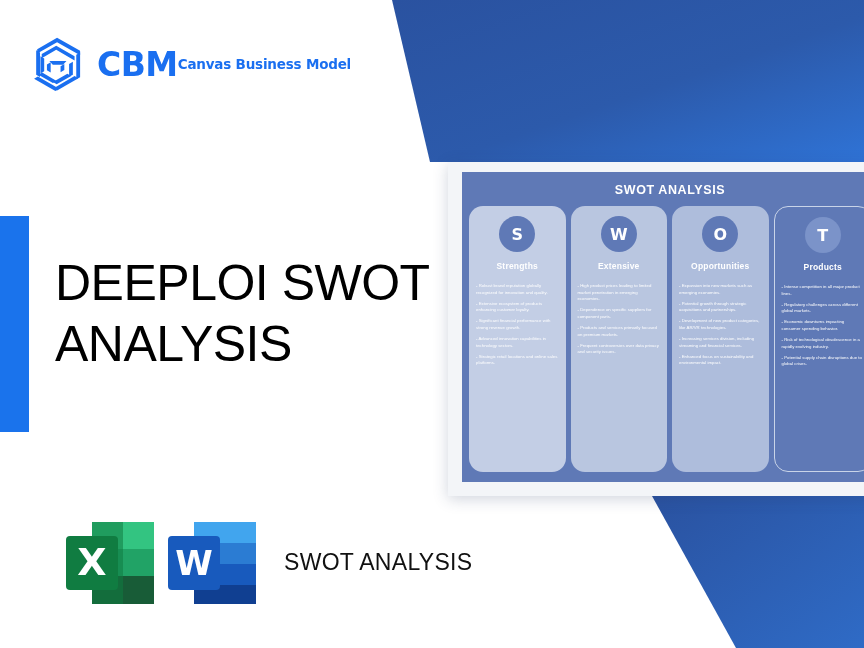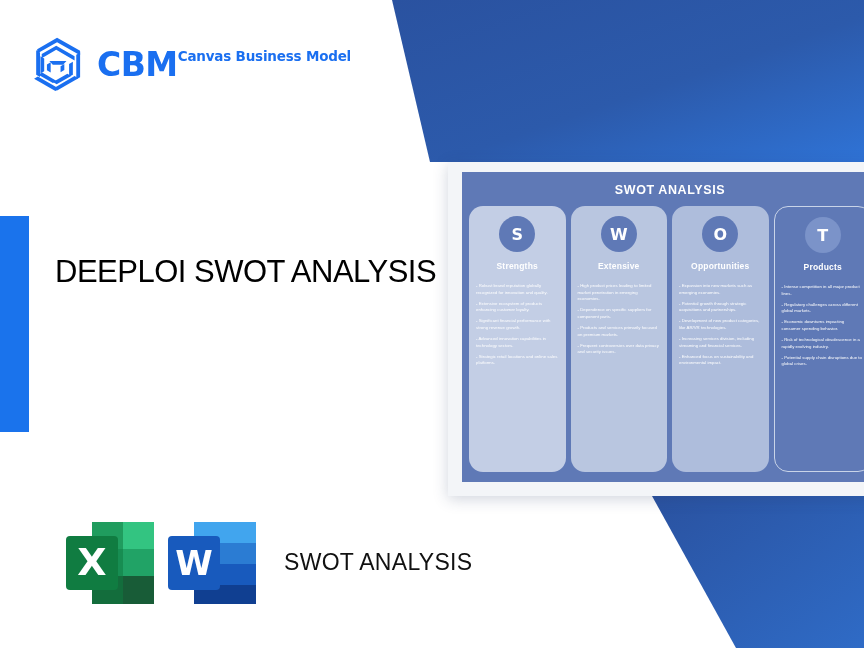--- a/index.html
+++ b/index.html
@@ -23,28 +23,28 @@
 
   
   .logo-wrap{position:absolute;left:30px;top:35px;display:flex;align-items:center;gap:12px;}
   .logo-mark{width:55px;height:58px;flex:0 0 auto;}
   .logo-text{display:flex;flex-direction:row;justify-content:center;line-height:1;}
   .logo-title{
     font-size:33px;font-weight:bold;color:#1a6ff0;letter-spacing:-0.5px;
     font-family:"DejaVu Sans", sans-serif;
   }
   .logo-sub{
-    font-size:13.5px;font-weight:bold;color:#1a6ff0;margin-top:2px;letter-spacing:-0.2px;
+    font-size:13.5px;font-weight:bold;color:#1a6ff0;margin-top:10px;letter-spacing:-0.2px;
     font-family:"DejaVu Sans", sans-serif;
   }
 
   
   .headline{
     position:absolute;left:55px;top:253px;width:390px;
-    font-size:31px;line-height:1.22;font-weight:normal;color:#000;
+    font-size:50px;line-height:1.22;font-weight:normal;color:#000;
     letter-spacing:-0.5px;
     font-family:"Liberation Sans", sans-serif;
   }
 
   
   .bottom-row{position:absolute;left:62px;top:518px;display:flex;align-items:center;}
   .office-icon{position:relative;width:96px;height:90px;margin-right:6px;flex:0 0 auto;}
   .office-icon svg{display:block;}
   .bottom-label{
     margin-left:18px;font-size:23px;line-height:1.28;color:#111;

